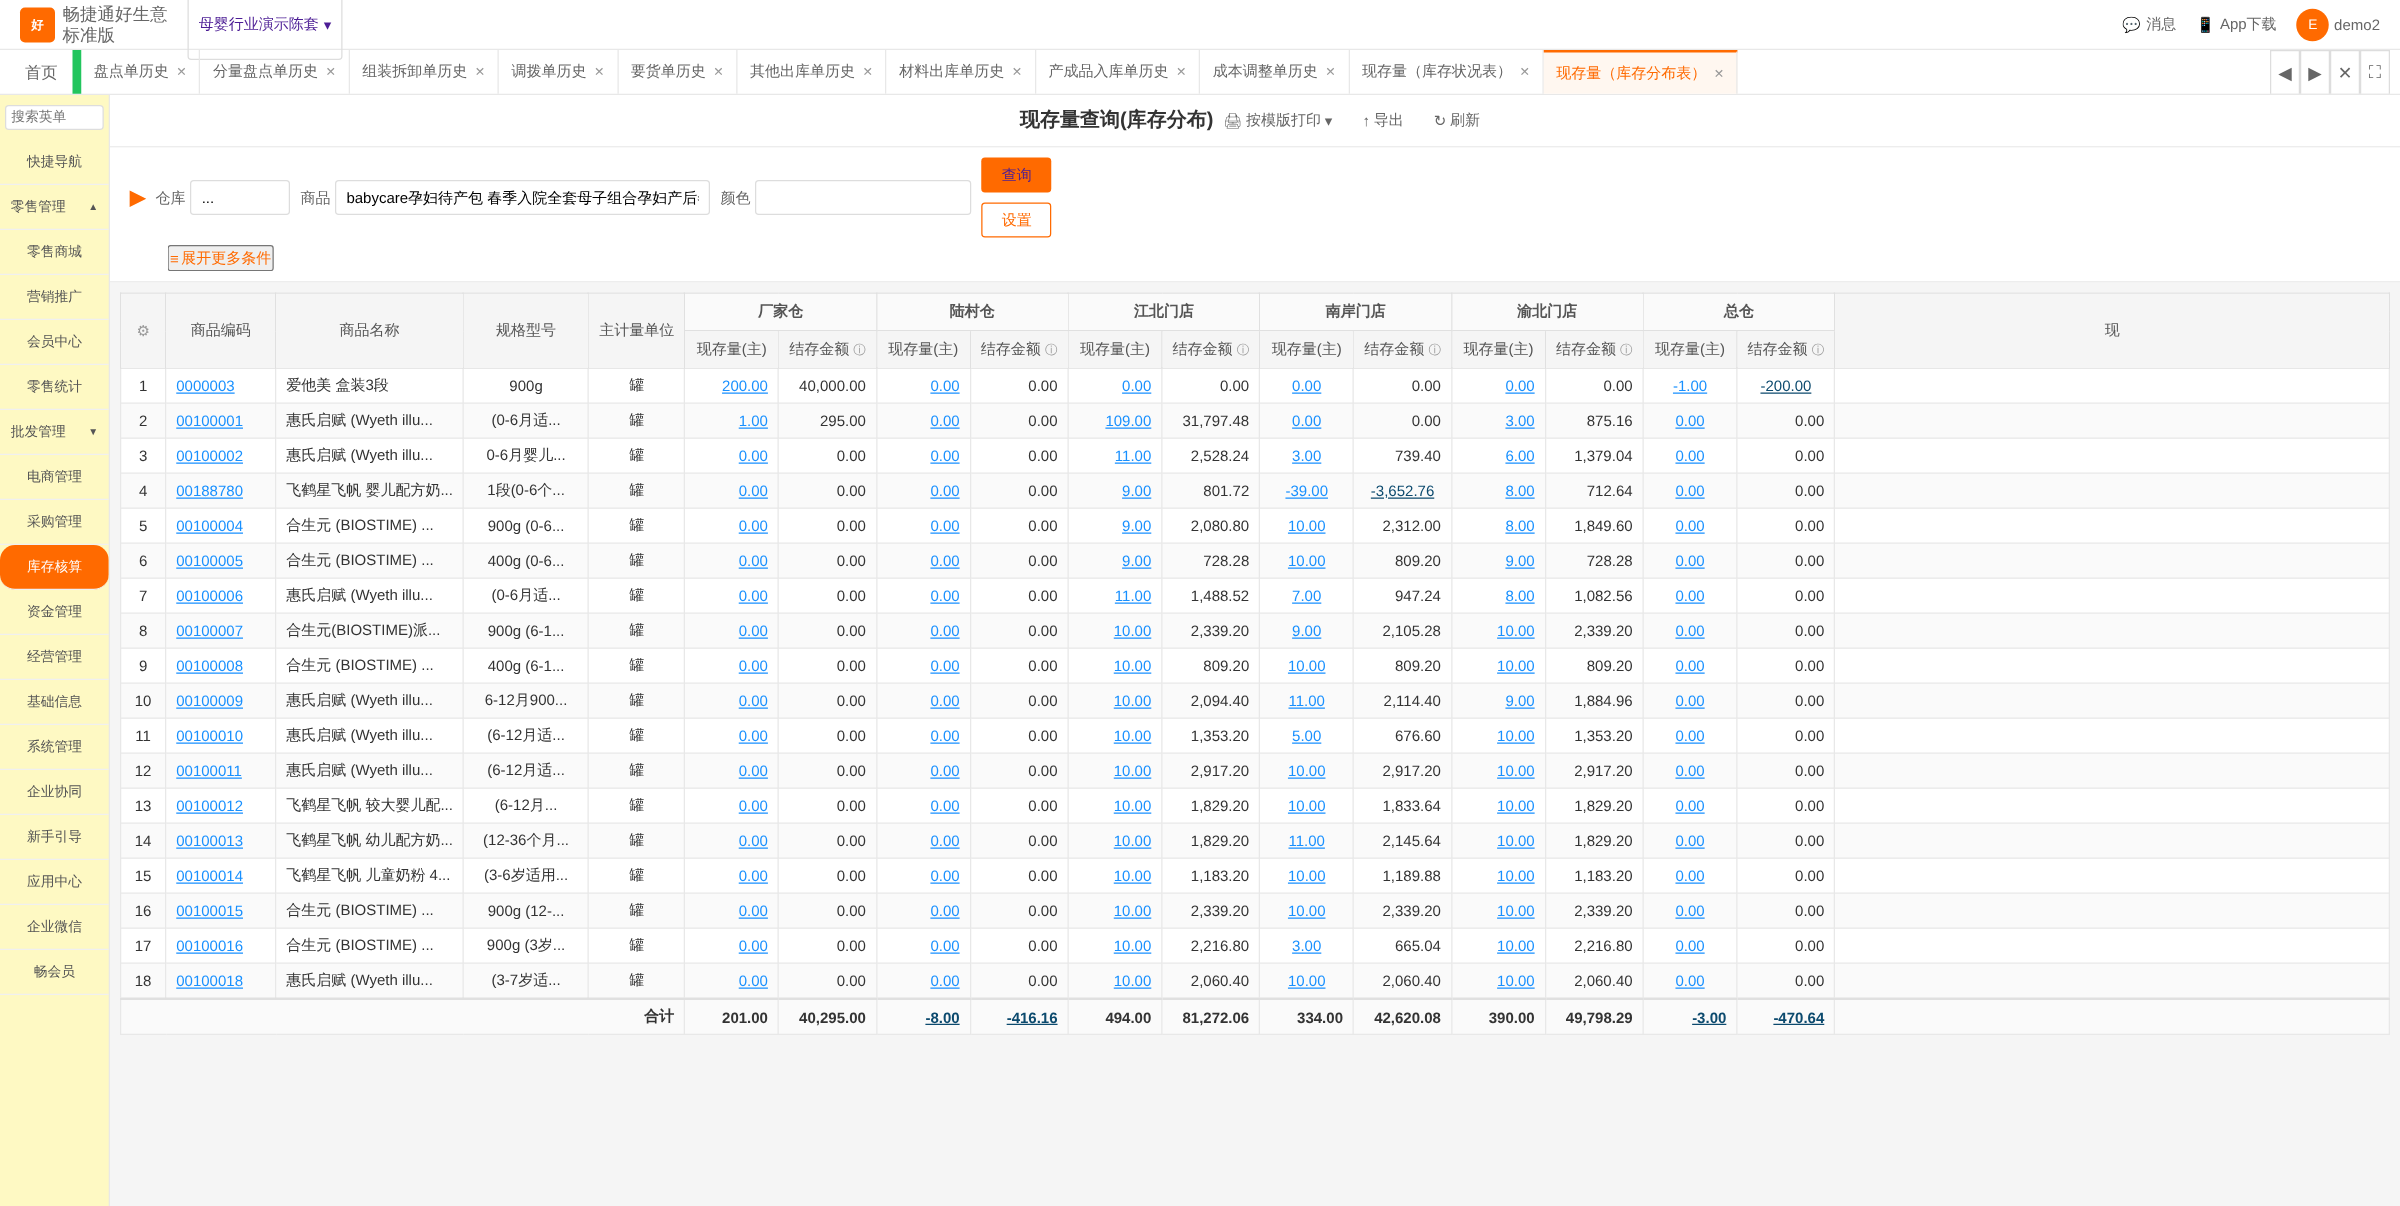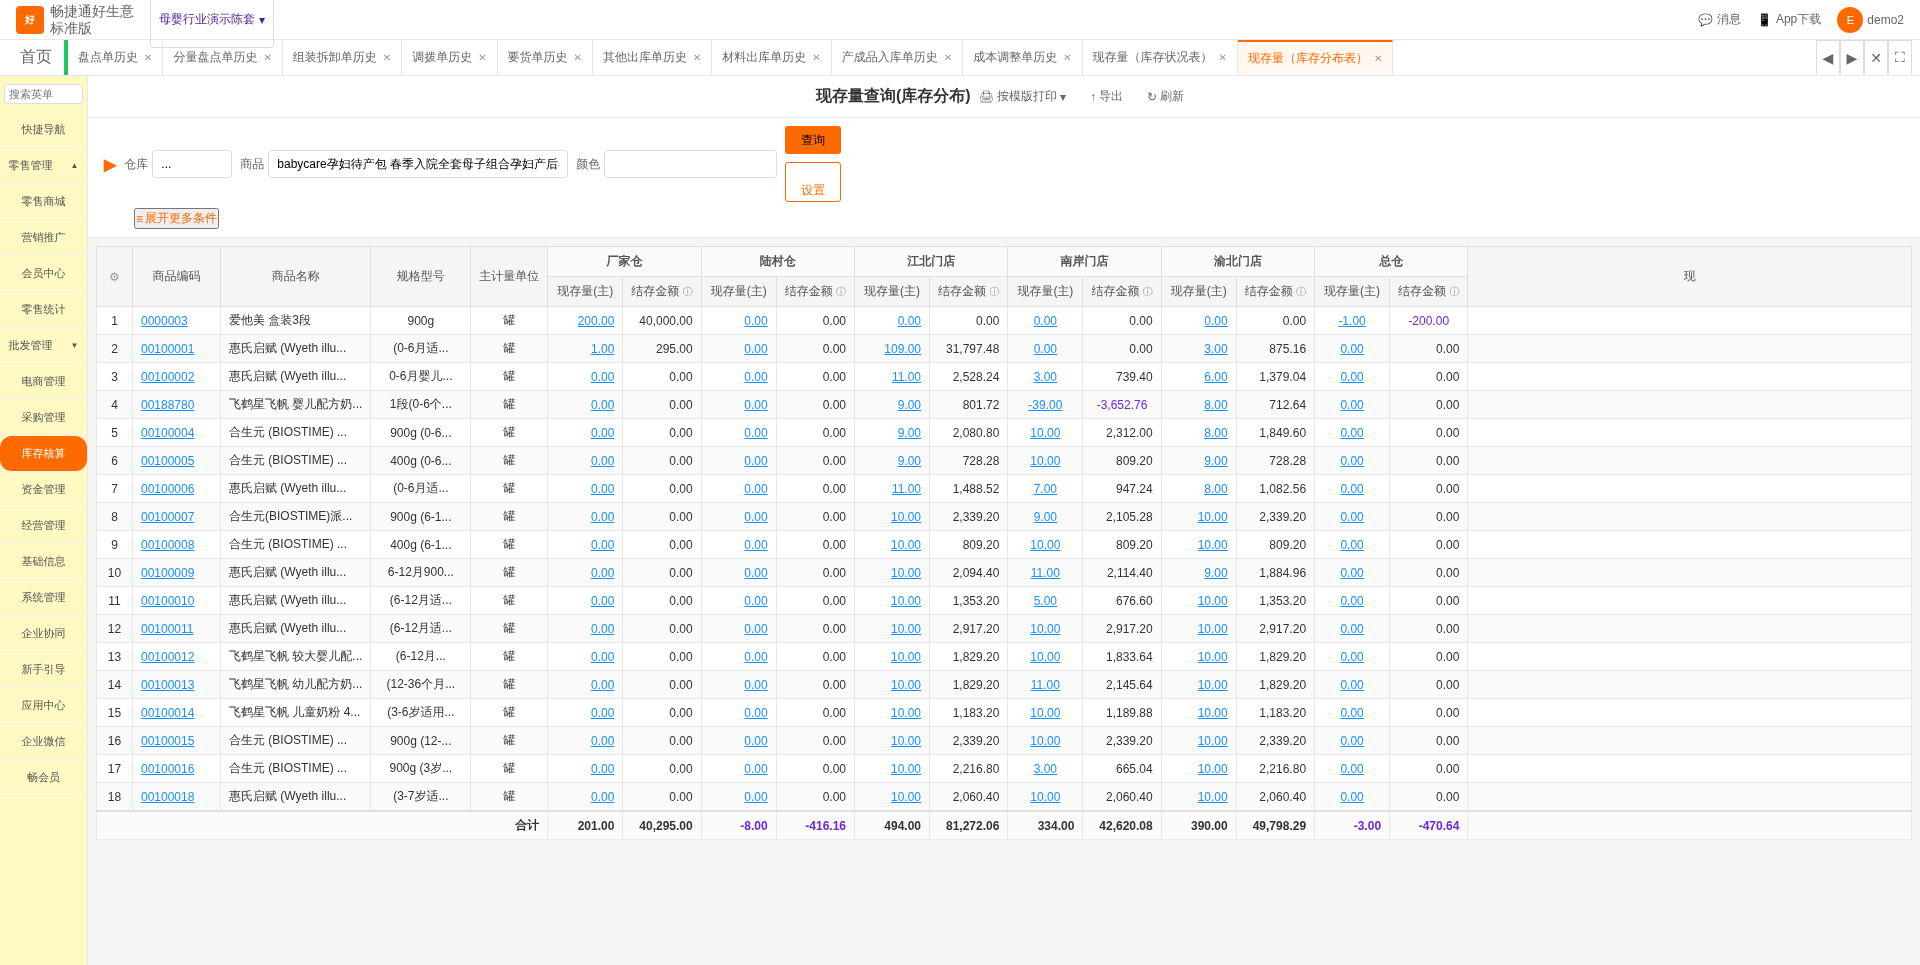--- a/index.html
+++ b/index.html
@@ -11,21 +11,21 @@
     .logo-area { display: flex; align-items: center; gap: 6px; }
     .logo-icon { width: 28px; height: 28px; background: #ff6a00; border-radius: 4px; display: flex; align-items: center; justify-content: center; color: #fff; font-size: 10px; font-weight: bold; }
     .logo-text { font-size: 14px; color: #666; line-height: 1.2; }
     .org-selector { display: flex; align-items: center; gap: 4px; font-size: 12px; color: #4c1d95; cursor: pointer; padding: 19px 8px; border: 1px solid #ddd; border-radius: 3px; margin-left: 8px; }
     .topbar-right { display: flex; align-items: center; gap: 16px; }
     .topbar-right-item { display: flex; align-items: center; gap: 4px; font-size: 12px; color: #666; cursor: pointer; }
     .avatar { width: 26px; height: 26px; border-radius: 50%; background: #ff6a00; display: flex; align-items: center; justify-content: center; color: #fff; font-size: 11px; }
 
     
     .tabbar { height: 36px; background: #fff; display: flex; align-items: center; padding: 0 8px; border-bottom: 1px solid #e8e8e8; overflow: hidden; }
-    .tab-home { padding: 0 12px; height: 36px; display: flex; align-items: center; color: #666; font-size: 16px; cursor: pointer; border-right: 4px solid #22c55e; white-space: nowrap; }
+    .tab-home { padding: 0 12px; height: 36px; display: flex; align-items: center; color: #666; font-size: 13px; cursor: pointer; border-right: 7px solid #22c55e; white-space: nowrap; }
     .tab-item { height: 36px; display: flex; align-items: center; padding: 0 10px; color: #666; font-size: 12px; cursor: pointer; border-right: 1px solid #e8e8e8; white-space: nowrap; gap: 4px; }
     .tab-item.active { color: #ff6a00; background: #fff7f0; border-top: 2px solid #ff6a00; }
     .tab-close { font-size: 10px; color: #999; margin-left: 2px; }
     .tab-nav-btn { width: 24px; height: 36px; display: flex; align-items: center; justify-content: center; cursor: pointer; color: #666; border: 1px solid #ddd; font-size: 14px; }
     .tab-spacer { flex: 1; }
 
     
     .main-layout { display: flex; height: calc(965px - 76px); }
 
     
@@ -47,35 +47,35 @@
     .btn-action { display: flex; align-items: center; gap: 3px; padding: 4px 8px; border: none; background: none; cursor: pointer; font-size: 12px; color: #666; }
 
     
     .search-area { background: #fff; padding: 8px 16px; border-bottom: 1px solid #e8e8e8; }
     .search-row { display: flex; align-items: center; gap: 8px; flex-wrap: wrap; }
     .search-field { display: flex; align-items: center; gap: 4px; }
     .search-label { color: #666; font-size: 12px; white-space: nowrap; }
     .search-input { border: 1px solid #ddd; border-radius: 3px; padding: 4px 8px; font-size: 12px; height: 28px; min-width: 80px; }
     .search-input-long { min-width: 300px; }
     .search-input-color { min-width: 120px; }
-    .btn-query { background: #ff6a00; color: #000000; border: none; border-radius: 3px; padding: 5px 16px; font-size: 12px; cursor: pointer; height: 28px; }
-    .btn-setting { background: #fff; color: #ff6a00; border: 1px solid #ff6a00; border-radius: 3px; padding: 19px 12px; font-size: 12px; cursor: pointer; height: 28px; margin-top: 4px; width: 100%; }
+    .btn-query { background: #ff6a00; color: #4c1d95; border: none; border-radius: 3px; padding: 5px 16px; font-size: 12px; cursor: pointer; height: 28px; }
+    .btn-setting { background: #fff; color: #ff6a00; border: 1px solid #ff6a00; border-radius: 3px; padding: 5px 12px; font-size: 12px; cursor: pointer; height: 28px; margin-top: 4px; width: 100%; }
     .btn-expand { color: #ff6a00; font-size: 12px; cursor: pointer; display: flex; align-items: center; gap: 2px; margin-top: 4px; }
     .query-setting-col { display: flex; flex-direction: column; gap: 4px; }
     .orange-arrow { color: #ff6a00; font-size: 16px; font-weight: bold; cursor: pointer; }
 
     
     .table-area { flex: 1; overflow: auto; padding: 8px; background: #f5f5f5; }
     .data-table { width: 100%; border-collapse: collapse; background: #fff; font-size: 12px; }
     .data-table th { background: #f5f5f5; padding: 6px 8px; text-align: center; border: 1px solid #e0e0e0; font-weight: normal; color: #555; white-space: nowrap; position: sticky; top: 0; z-index: 2; }
     .data-table th.group-header { background: #fafafa; font-weight: bold; }
     .data-table td { padding: 5px 8px; text-align: center; border: 1px solid #e8e8e8; white-space: nowrap; }
     .data-table .text-left { text-align: left; }
     .data-table .text-right { text-align: right; }
-    .data-table .red { color: #6d28d9; }
+    .data-table .red { color: #0c4a6e; text-decoration: underline; }
     .data-table .link { color: #1890ff; text-decoration: underline; cursor: pointer; }
     .summary-row td { background: #fafafa; font-weight: bold; border-top: 2px solid #e0e0e0; }
     .col-num { width: 36px; }
     .col-code { width: 88px; }
     .col-name { width: 150px; }
     .col-spec { width: 100px; }
     .col-unit { width: 60px; }
     .col-val { width: 75px; }
     .settings-icon { color: #999; cursor: pointer; }
     .info-icon { font-size: 10px; color: #999; cursor: pointer; }

